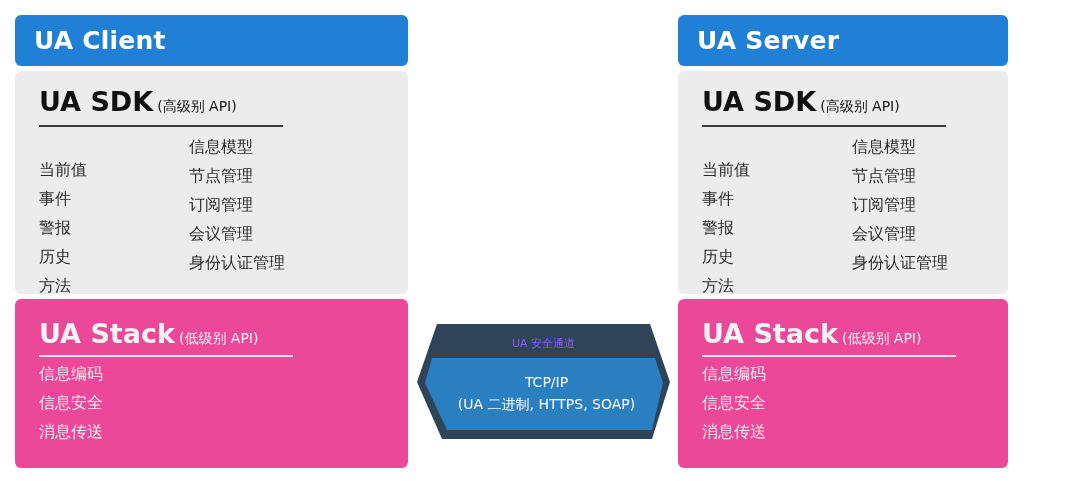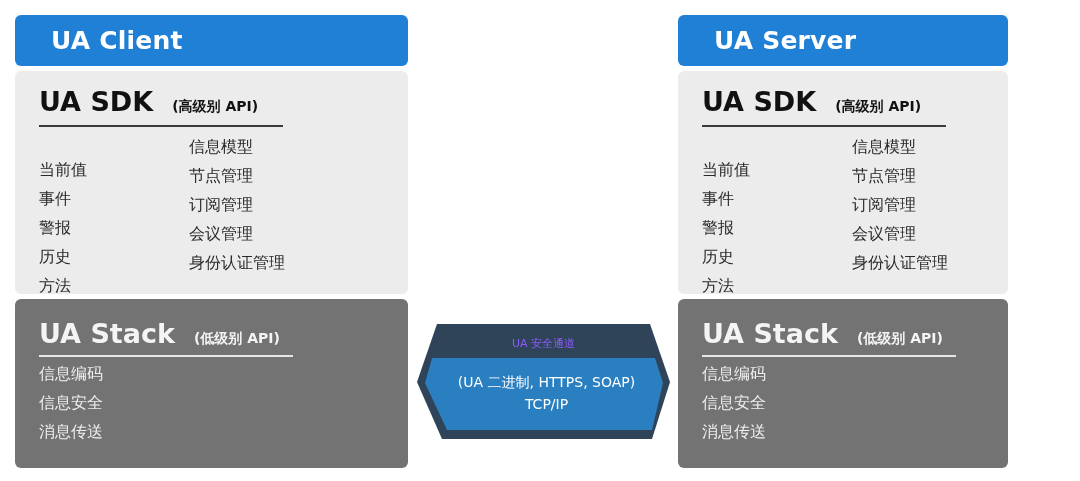--- a/index.html
+++ b/index.html
@@ -8,36 +8,36 @@
     background: #ffffff;
     font-family: "DejaVu Sans", "Liberation Sans", sans-serif;
   }
   .col { position: absolute; top: 15px; width: 393px; }
   .col.left { left: 15px; }
   .col.right { left: 678px; width: 330px; }
 
   .header {
     height: 51px; border-radius: 6px; background: #1f80d6;
     color: #ffffff; font-weight: bold; font-size: 25px;
-    display: flex; align-items: center; padding-left: 36px; box-sizing: border-box;
+    display: flex; align-items: center; padding-left: 19px; box-sizing: border-box;
     letter-spacing: 0.2px;
   }
   .sdk {
     position: absolute; top: 56px; left: 0; right: 0; height: 223px;
     background: #ececec; border-radius: 6px;
   }
   .stack {
     position: absolute; top: 284px; left: 0; right: 0; height: 169px;
-    background: #737373; border-radius: 6px;
+    background: #ec4899; border-radius: 6px;
   }
   .sec-title {
     position: absolute; left: 24px; white-space: nowrap;
     font-weight: bold; font-size: 27px; line-height: 32px;
   }
-  .sec-title .sub { font-weight: bold; font-size: 14px; margin-left: 19px; }
+  .sec-title .sub { font-weight: normal; font-size: 14px; margin-left: 4px; }
   .sdk .sec-title { top: 15px; color: #111111; }
   .stack .sec-title { top: 19px; color: #f4f4f4; }
   .rule { position: absolute; left: 24px; height: 2px; }
   .sdk .rule { top: 54px; width: 244px; background: #3a3a3a; }
   .stack .rule { top: 56px; width: 254px; background: #e6e6e6; }
 
   .grid { position: absolute; left: 24px; top: 61px; }
   .grid .row { position: absolute; left: 0; height: 29px; line-height: 29px; white-space: nowrap; font-size: 16px; color: #2a2a2a; }
   .grid .c1 { position: absolute; left: 0; margin-top: 23px; }
   .grid .c2 { position: absolute; left: 150px; }
@@ -147,15 +147,15 @@
     </div>
   </div>
 </div>
 
 <svg class="channel" viewBox="0 0 1080 481">
   <polygon points="437,324 650,324 670,382 652,439 442,439 417,382" fill="#2f4459"></polygon>
   <polygon points="432,358 655,358 663,383 652,430 447,430 425,383" fill="#2a7fc1"></polygon>
 </svg>
 <div class="channel-label">UA 安全通道</div>
 <div class="channel-proto">
+  <div>TCP/IP</div>
   <div>(UA 二进制, HTTPS, SOAP)</div>
-  <div>TCP/IP</div>
 </div>
 
 </body></html>

